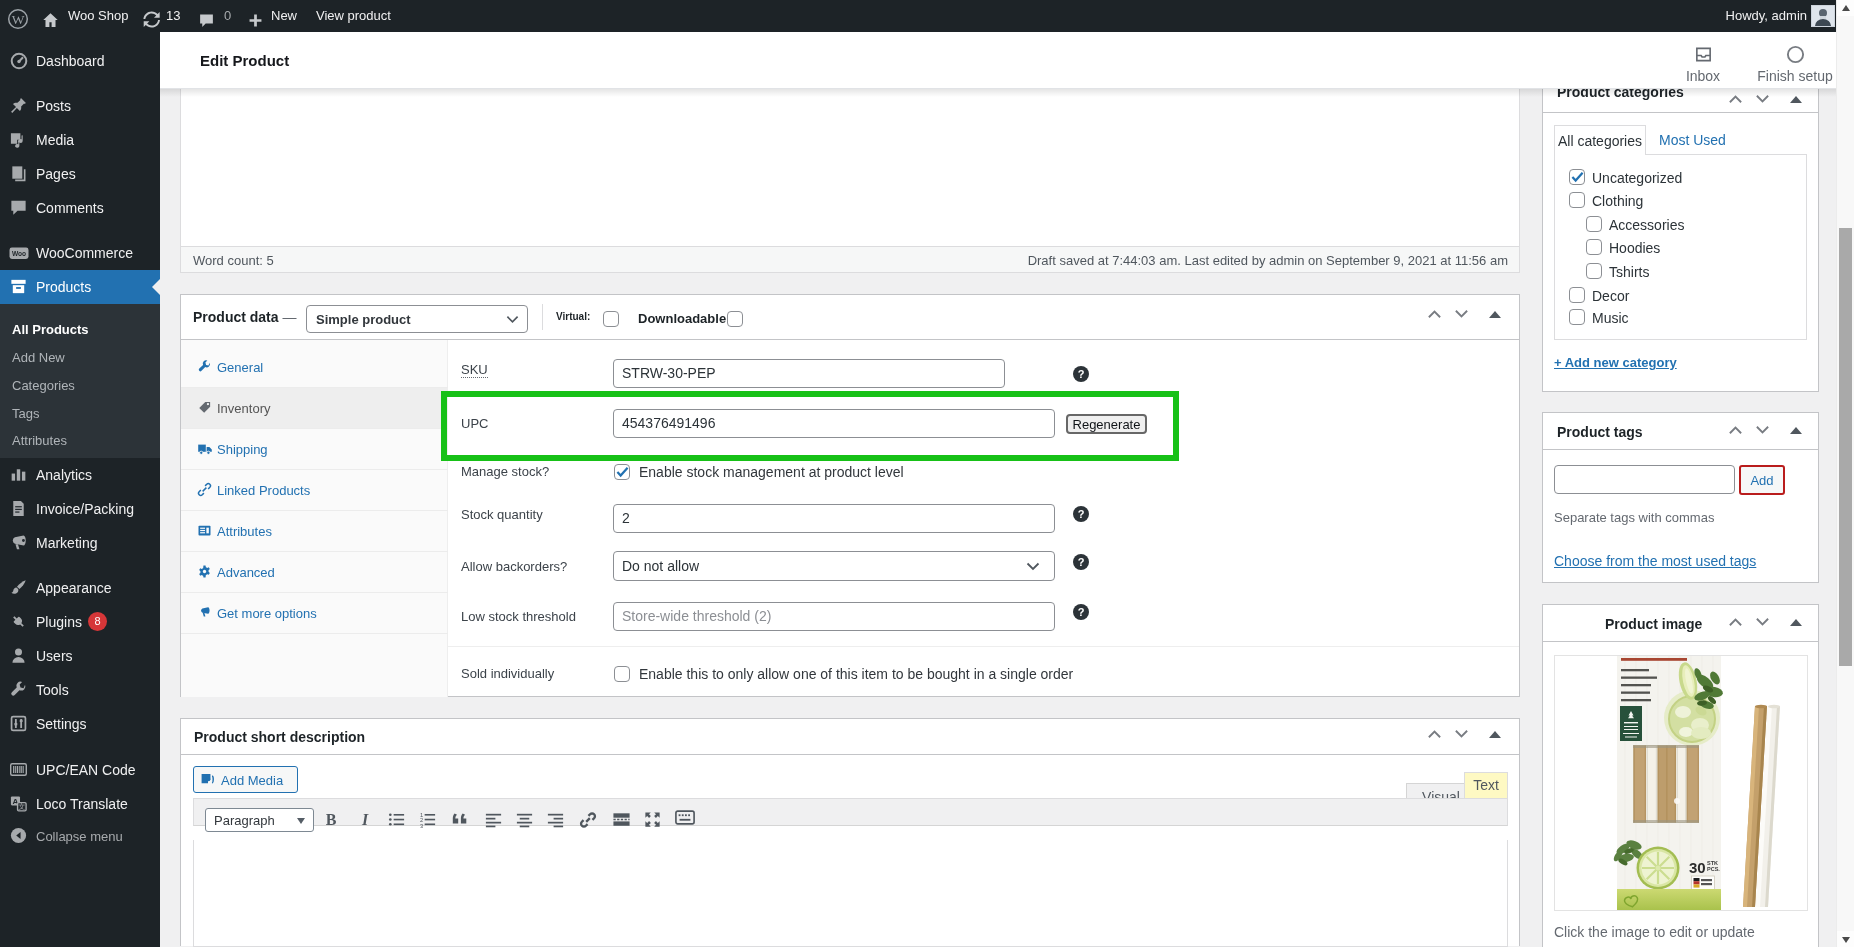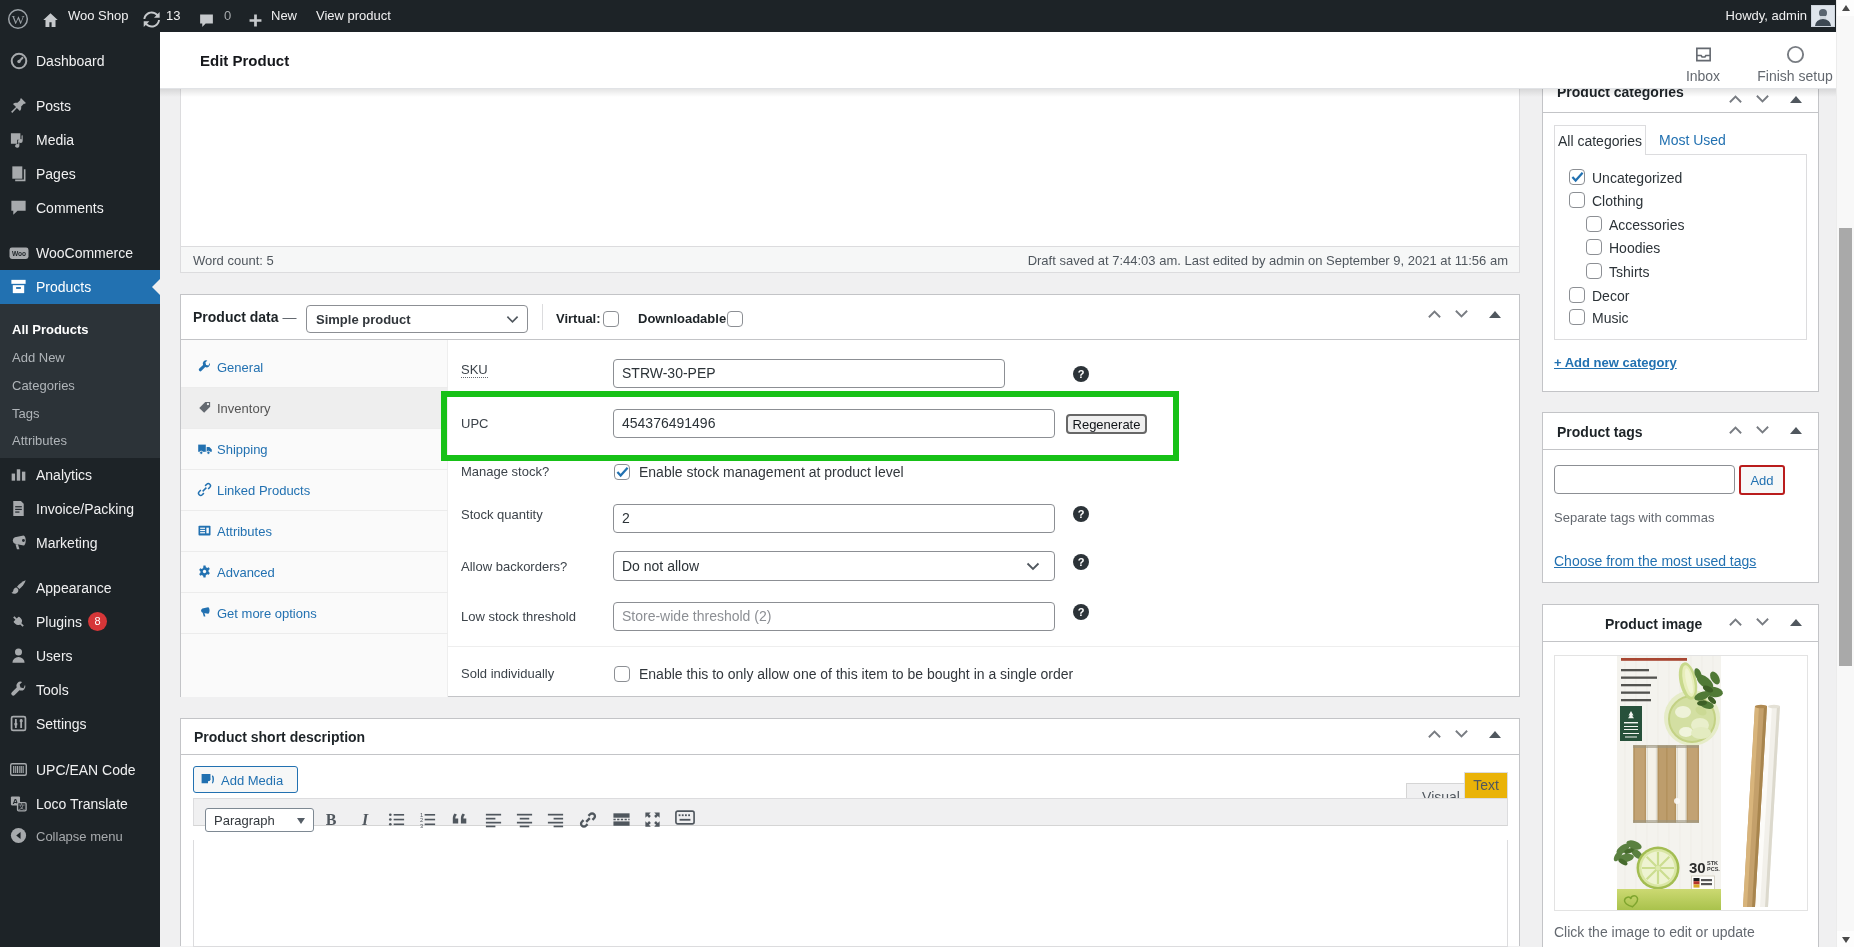--- a/index.html
+++ b/index.html
@@ -52,21 +52,21 @@
 <div class="postbox" style="left:180px;top:294px;width:1340px;height:403px;">
   <div class="phead" style="height:45px;">
     <span class="ptitle" style="left:12px;top:14px;font-size:14px;">Product data <span style="font-weight:normal;color:#646970;">—</span></span>
     <div class="abs" style="left:125px;top:10px;width:222px;height:28px;border:1px solid #8c8f94;border-radius:4px;background:#fff;">
       <span style="position:absolute;left:9px;top:6px;font-size:13px;font-weight:bold;color:#32373c;">Simple product</span>
       <svg style="position:absolute;right:8px;top:9px;" width="13" height="9" viewBox="0 0 14 9">
           <path d="M1.5 1.5 L7 7 L12.5 1.5" stroke="#50575e" stroke-width="1.8" fill="none"></path>
         </svg>
     </div>
     <div class="abs" style="left:361px;top:9px;width:1px;height:26px;background:#dcdcde;"></div>
-    <span class="abs" style="left:375px;top:16px;font-size:13px;font-weight:bold;color:#1d2327;">Virtual:</span>
+    <span class="abs" style="left:375px;top:16px;font-size:10px;font-weight:bold;color:#1d2327;">Virtual:</span>
     <span class="cb" style="left:422px;top:16px;"></span>
     <span class="abs" style="left:457px;top:16px;font-size:13px;font-weight:bold;color:#1d2327;">Downloadable:</span>
     <span class="cb" style="left:546px;top:16px;"></span>
     <div class="hctrl" style="right:18px;top:14px;">
       <svg width="15" height="10" viewBox="0 0 16 10">
           <path d="M2 8.5 L8 2.5 L14 8.5" stroke="#787c82" stroke-width="2" fill="none"></path>
         </svg>
       <svg width="15" height="10" viewBox="0 0 16 10">
           <path d="M2 1.5 L8 7.5 L14 1.5" stroke="#787c82" stroke-width="2" fill="none"></path>
         </svg>
@@ -184,21 +184,21 @@
     <svg style="position:absolute;left:6px;top:5px;" viewBox="0 0 20 20" width="16" height="16">
         <path d="M2 2.5 h11 v7 h-3 v4.5 H2 Z" fill="#2271b1"></path>
         <circle cx="6.2" cy="11.2" r="2.6" fill="#2271b1"></circle>
         <path d="M7.6 11 V4.8 l4.2-1 v5.4" stroke="#2271b1" stroke-width="1.6" fill="none"></path>
         <circle cx="10.8" cy="9.3" r="2.2" fill="#2271b1"></circle>
         <path d="M15.2 5 c1.8 .6 1.8 8 0 8.8" stroke="#2271b1" stroke-width="1.8" fill="none"></path>
       </svg>
     <span style="position:absolute;left:27px;top:6px;font-size:13px;color:#2271b1;">Add Media</span>
   </div>
   <div class="abs" style="left:1225px;top:64px;width:70px;height:28px;background:#f0f0f1;border:1px solid #d5d5d5;border-bottom:none;text-align:center;"><span style="font-size:14px;color:#50575e;line-height:27px;">Visual</span></div>
-  <div class="abs" style="left:1283px;top:53px;width:44px;height:27px;background:#eab308;border:1px solid #dcdcde;text-align:center;"><span style="font-size:14px;color:#50575e;line-height:25px;">Text</span></div>
+  <div class="abs" style="left:1283px;top:53px;width:44px;height:27px;background:#fef9c3;border:1px solid #dcdcde;text-align:center;"><span style="font-size:14px;color:#50575e;line-height:25px;">Text</span></div>
   <div class="abs" style="left:12px;top:79px;width:1315px;height:28px;background:#f0f0f1;border:1px solid #dcdcde;border-bottom:1px solid #d5d5d5;">
     <div class="abs" style="left:11px;top:9px;width:109px;height:24px;background:#fff;border:1px solid #7e8993;border-radius:3px;">
       <span style="position:absolute;left:8px;top:4px;font-size:13px;color:#32373c;">Paragraph</span>
       <span style="position:absolute;right:8px;top:9px;width:0;height:0;border-left:4px solid transparent;border-right:4px solid transparent;border-top:6px solid #555d66;"></span>
     </div>
     <span class="tbico" style="left:127px;"><b style="font-size:16px;color:#50575e;font-family:'Liberation Serif',serif;">B</b></span>
     <span class="tbico" style="left:161px;"><i style="font-size:16px;color:#50575e;font-family:'Liberation Serif',serif;font-weight:bold;">I</i></span>
     <span class="tbico" style="left:192px;"><svg viewBox="0 0 20 20" width="19" height="19">
           <g fill="#50575e">
             <circle cx="3.5" cy="5" r="1.4"></circle>

